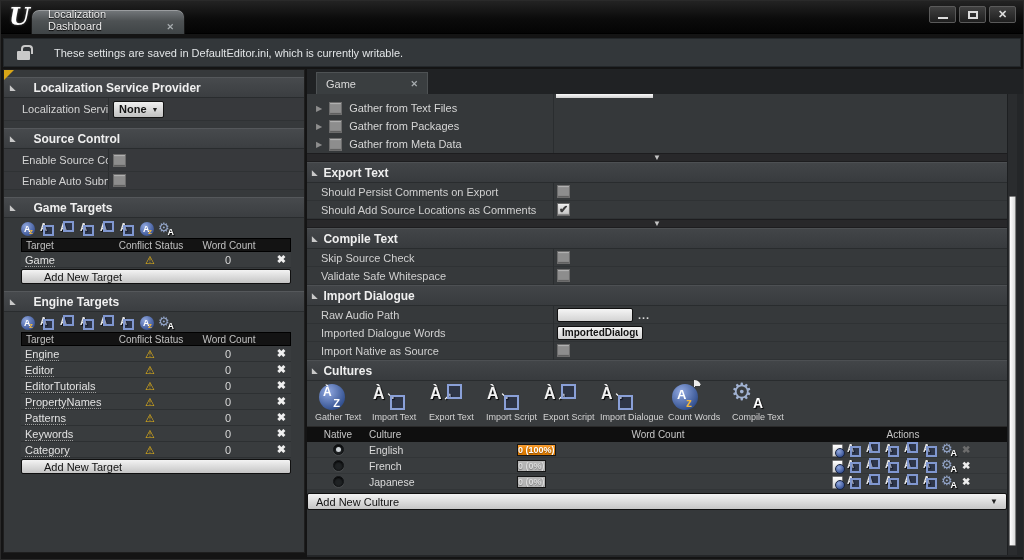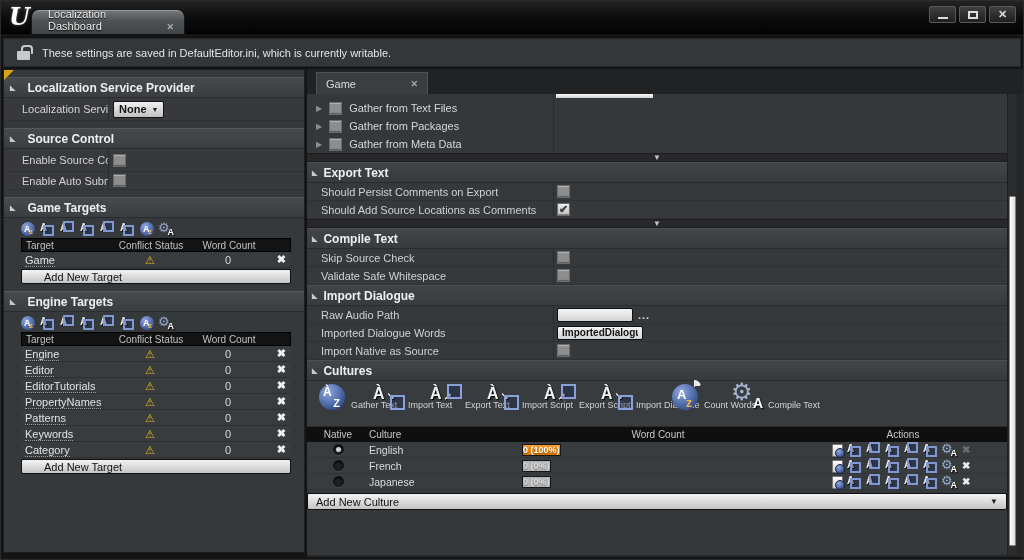--- a/index.html
+++ b/index.html
@@ -21,34 +21,34 @@
 .tab-x{color:#a7acaf;font-size:9px;font-weight:bold}
 .winctl{position:absolute;right:7px;top:5px;display:flex;gap:3px}
 .wbtn{width:27px;height:17px;background:linear-gradient(#404040,#1f1f1f);
   border:1px solid #5a5a5a;border-radius:2px;display:flex;align-items:center;justify-content:center}
 .gl-min{width:10px;height:2px;background:#ddd;margin-top:6px}
 .gl-max{width:10px;height:8px;border:2px solid #ddd}
 .gl-close{color:#ddd;font-size:11px;font-weight:bold;line-height:11px}
 
 
 .notif{position:absolute;left:2px;right:2px;top:37px;height:29px;background:#33373a;
-  border:1px solid #23272a;display:flex;align-items:center;gap:12px;padding-left:13px}
+  border:1px solid #23272a;display:flex;align-items:center;gap:24px;padding-left:13px}
 .notif .msg{font-size:11px;color:#e2e5e7}
 .lock{position:relative;width:13px;height:9px;background:#c9c9c9;border-radius:1px;margin-top:5px}
 .lock::before{content:"";position:absolute;left:4px;top:-6px;width:8px;height:7px;
   border:2px solid #c9c9c9;border-bottom:none;border-radius:4px 4px 0 0}
 
 
 .leftpanel{position:absolute;left:2px;top:68px;width:302px;height:484px;
   background:#36393b;border:1px solid #1e1e1e;padding-top:7px}
 .corner{position:absolute;left:0;top:0;width:0;height:0;
   border-top:10px solid #d8a517;border-right:10px solid transparent}
 .sechdr{height:21px;background:linear-gradient(#474a4d,#3b3e41);
   border-top:1px solid #55585b;border-bottom:1px solid #292c2e;
-  display:flex;align-items:center;gap:12px;padding-left:6px;
+  display:flex;align-items:center;gap:18px;padding-left:6px;
   font-size:12px;font-weight:bold;color:#efefef}
 .tri{color:#c9c9c9;font-size:7px;line-height:7px}.tri::before{content:"◣"}
 .prow{display:flex;align-items:center;height:23px;font-size:11px;color:#d3d3d3;
   background:#37393c;border-bottom:1px solid #2f3234}
 .plabel{width:104px;padding-left:18px;white-space:nowrap;overflow:hidden;flex:none}
 .pval{flex:1;height:100%;border-left:1px solid #2b2e30;display:flex;align-items:center;padding-left:4px}
 .combo{height:17px;background:linear-gradient(#f0f0f0,#c1c1c1);border:1px solid #141414;
   border-radius:2px;display:flex;align-items:center;gap:5px;padding:0 5px;
   font-size:11px;font-weight:bold;color:#141414}
 .carrow{font-size:7px;color:#222}.carrow::before{content:"▼"}
@@ -101,34 +101,34 @@
 .rplabel{width:246px;padding-left:14px;flex:none}
 .rpval{flex:1;display:flex;align-items:center;gap:5px;padding-left:4px}
 .tinput{height:14px;background:linear-gradient(#f5f5f5,#d3d3d3);border:1px solid #101010;
   border-radius:2px;font-size:10px;color:#111;padding:0 4px;font-family:"Liberation Sans",sans-serif;outline:none}
 .in-raw{width:76px}.in-folder{width:86px;font-weight:bold}
 .browse{color:#dcdcdc;font-weight:bold;font-size:11px;letter-spacing:1px;line-height:10px}
 
 
 .ctoolbar{height:46px;background:#393c3e;border-bottom:1px solid #2a2a2a;
   display:flex;align-items:flex-start;padding:3px 0 0 8px}
-.citem{width:57px;display:flex;flex-direction:row;align-items:flex-end;gap:2px}
+.citem{width:57px;display:flex;flex-direction:column;align-items:flex-start;gap:2px}
 .clabel{font-size:9px;color:#d2d2d2;white-space:nowrap}
 .cthead{display:flex;align-items:center;height:15px;background:#0f0f0f;font-size:10px;color:#c6c6c6}
 .ch-native{width:62px;text-align:center}.ch-culture{width:148px}
 .ch-wc{width:282px;text-align:center}.ch-act{flex:1;text-align:center}
 .crow{display:flex;align-items:center;height:16px;font-size:10.5px;color:#dadada;
   background:#393c3e;border-bottom:1px solid #323537}
 .cr-native{width:62px;display:flex;justify-content:center}
 .cr-culture{width:148px}
 .cr-wc{width:282px}
 .radio{width:11px;height:11px;border-radius:50%;background:#1f2224;border:1px solid #121416;position:relative;
   box-shadow:inset 0 1px 2px #000,0 1px 0 rgba(255,255,255,.07)}
 .radio.sel::after{content:"";position:absolute;left:2px;top:2px;width:5px;height:5px;border-radius:50%;background:#ced3d7}
-.bar{width:272px;height:13px;margin-left:5px;background:#b6b6b6;border:1px solid #161616;
+.bar{width:272px;height:13px;background:#b6b6b6;border:1px solid #161616;
   text-align:center;font-size:9px;line-height:12px;font-weight:bold;color:#dcdcdc;text-shadow:0 1px 1px rgba(0,0,0,.35)}
 .bar.full{background:linear-gradient(#f79e35,#e67f00 45%,#d87700);color:#fff}
 .acts{flex:1;display:flex;align-items:center;gap:4px;padding-left:33px}
 .axdel{font-size:10px;font-weight:bold;color:#ededed;margin-left:1px}
 .axdel::before{content:"✖"}
 .axdel.disabled{color:#6d6d6d}
 .addculture{height:17px;margin-top:3px;background:linear-gradient(#f3f3f3,#c5c5c5);
   border:1px solid #101010;border-radius:2px;display:flex;align-items:center;
   padding:0 8px;font-size:11px;color:#121212}
 .addculture .lbl{flex:1}

